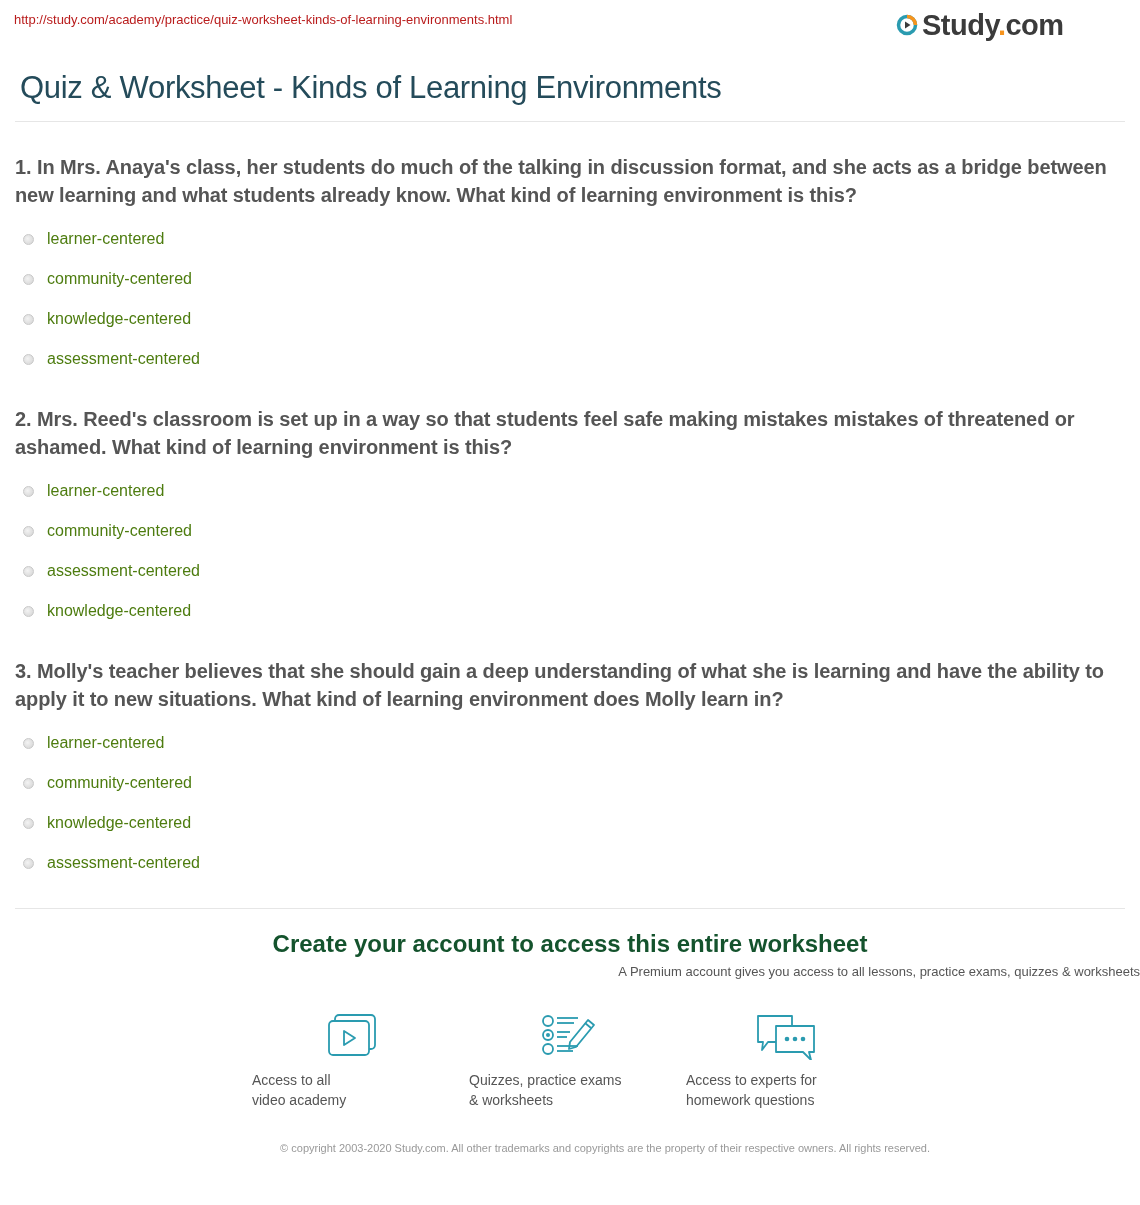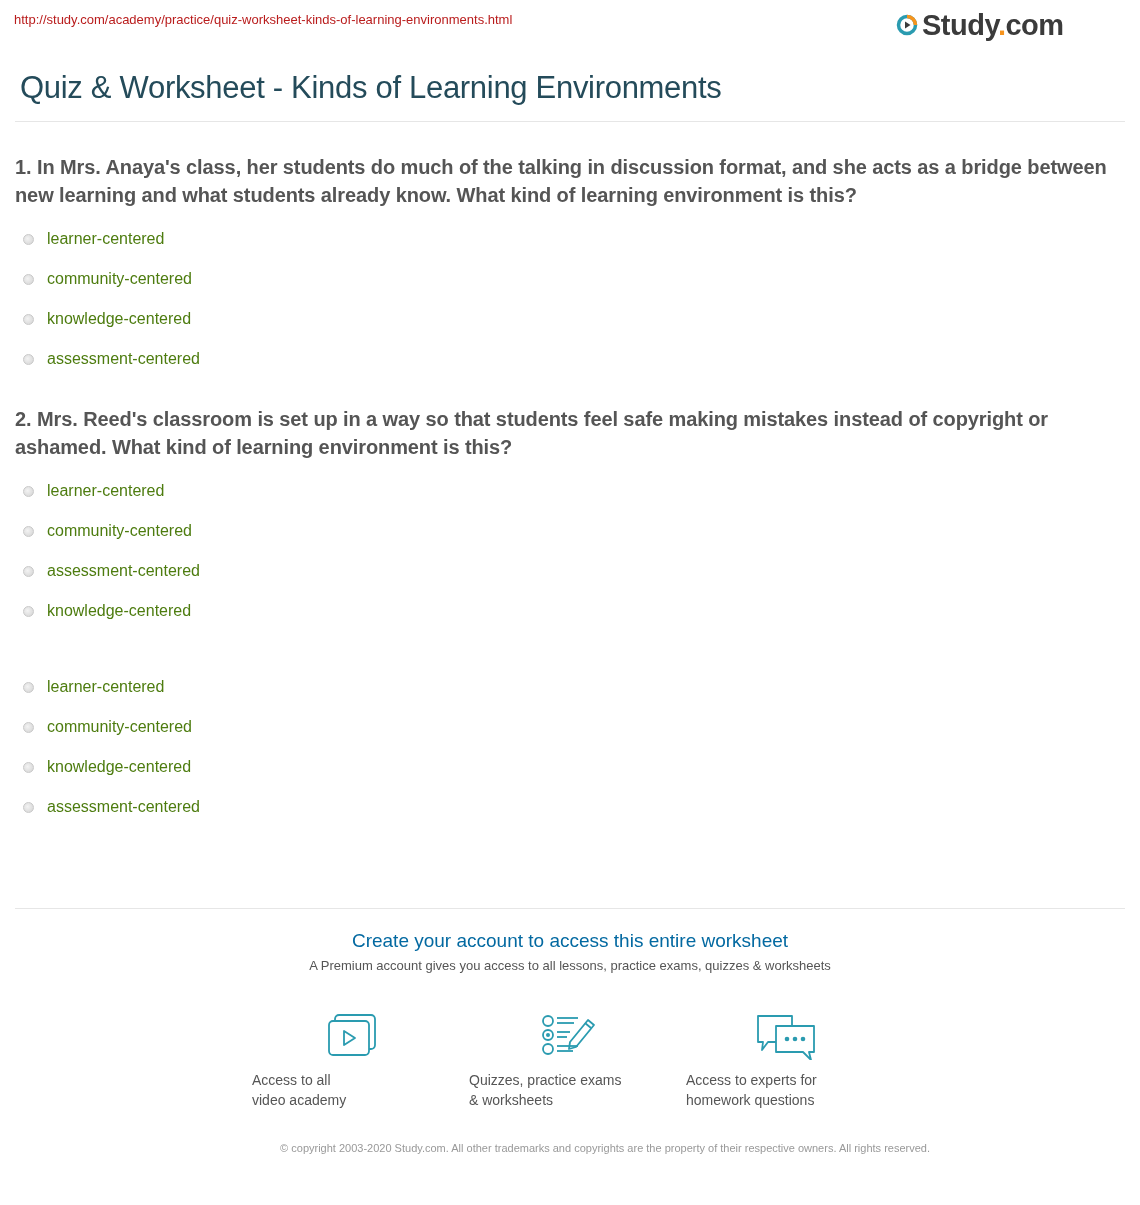--- a/index.html
+++ b/index.html
@@ -19,22 +19,22 @@
   .rule.bottom { top: 908px; }
 
   .question { position: absolute; left: 15px; width: 1110px; }
   .q-text { font-size: 20px; line-height: 28px; color: #555; font-weight: bold; letter-spacing: -0.1px; }
   .options { list-style: none; margin-top: 14px; }
   .option { display: flex; align-items: center; height: 40px; cursor: pointer; }
   .radio { width: 11px; height: 11px; border-radius: 50%; border: 1px solid #c9c9c9; background: radial-gradient(circle at 40% 40%, #f3f3f3 0%, #dcdcdc 70%, #cfcfcf 100%); margin-left: 8px; margin-right: 13px; flex-shrink: 0; }
   .opt-label { font-size: 16px; color: #4d7c0f; }
 
   .cta { position: absolute; left: 0; top: 930px; width: 1140px; text-align: center; }
-  .cta-title { font-size: 19px; color: #0369a1; font-weight: normal; display: block; cursor: pointer; }
-  .cta-sub { font-size: 13px; color: #555; margin-top: 6px; display: block; }
+  .cta-title { font-size: 24px; color: #14532d; font-weight: bold; display: block; cursor: pointer; }
+  .cta-sub { font-size: 13px; color: #555; margin-top: 6px; display: block; text-align: right; }
 
   .features { position: absolute; top: 1012px; left: 0; width: 1140px; }
   .feature { position: absolute; width: 200px; }
   .feature .icon { height: 50px; display: flex; justify-content: center; align-items: flex-start; }
   .feature .ftext { margin-top: 8px; font-size: 14px; line-height: 20px; color: #555; }
 
   .copyright { position: absolute; left: 210px; top: 1140px; width: 720px; text-align: right; font-size: 11px; line-height: 17px; color: #999; }
 </style>
 </head>
 <body>
@@ -70,21 +70,21 @@
         <span class="opt-label">knowledge-centered</span>
       </li>
     <li class="option">
         <span class="radio"></span>
         <span class="opt-label">assessment-centered</span>
       </li>
   </ul>
 </div>
 
 <div class="question" style="top:405px;">
-  <div class="q-text"><span>2.</span> <span>Mrs. Reed's classroom is set up in a way so that students feel safe making mistakes instead of copyright or ashamed. What kind of learning environment is this?</span></div>
+  <div class="q-text"><span>2.</span> <span>Mrs. Reed's classroom is set up in a way so that students feel safe making mistakes mistakes of threatened or ashamed. What kind of learning environment is this?</span></div>
   <ul class="options" style="margin-top:10px;">
     <li class="option">
         <span class="radio"></span>
         <span class="opt-label">learner-centered</span>
       </li>
     <li class="option">
         <span class="radio"></span>
         <span class="opt-label">community-centered</span>
       </li>
     <li class="option">
@@ -92,20 +92,21 @@
         <span class="opt-label">assessment-centered</span>
       </li>
     <li class="option">
         <span class="radio"></span>
         <span class="opt-label">knowledge-centered</span>
       </li>
   </ul>
 </div>
 
 <div class="question" style="top:657px;">
+  <div class="q-text"><span>3.</span> <span>Molly's teacher believes that she should gain a deep understanding of what she is learning and have the ability to apply it to new situations. What kind of learning environment does Molly learn in?</span></div>
   <ul class="options" style="margin-top:10px;">
     <li class="option">
         <span class="radio"></span>
         <span class="opt-label">learner-centered</span>
       </li>
     <li class="option">
         <span class="radio"></span>
         <span class="opt-label">community-centered</span>
       </li>
     <li class="option">

